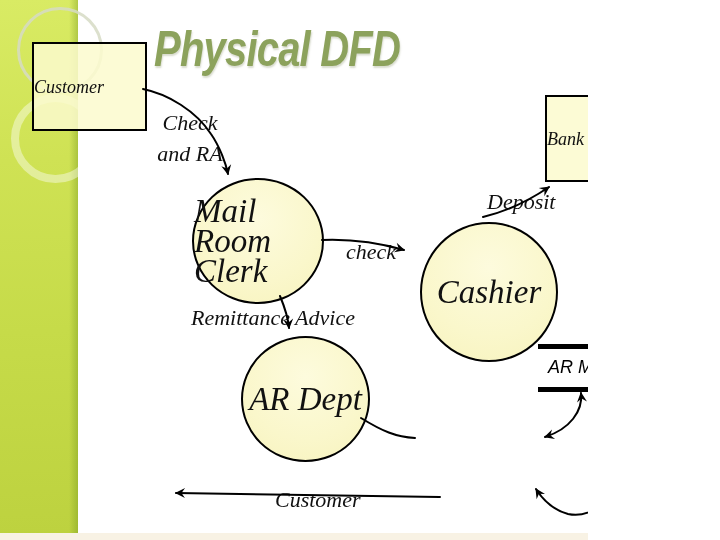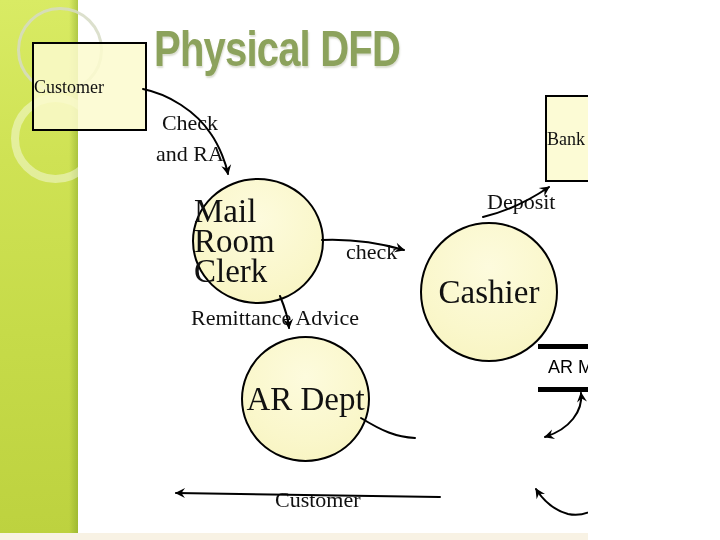--- a/index.html
+++ b/index.html
@@ -1,18 +1,18 @@
 <!DOCTYPE html>
 <html><head>
 <meta charset="utf-8">
 <style>
   html,body{margin:0;padding:0;background:#fff;}
   .slide{
     position:relative;width:588px;height:540px;overflow:hidden;
-    background:#ffffff;font-family:"Liberation Serif", serif;color:#111;
+    background:#ffffff;font-family:"Liberation Serif", serif;color:#111;font-style:italic;
   }
   
   .sidebar{
     position:absolute;left:0;top:0;width:78px;height:533px;
     background:linear-gradient(178deg,#d9eb64 0%,#cfe254 30%,#c6db49 62%,#bdd23f 100%);
   }
   .sidebar-edge{
     position:absolute;right:0;top:0;width:9px;height:100%;
     background:linear-gradient(90deg,rgba(120,150,30,0) 0%,rgba(110,145,25,0.38) 100%);
   }

